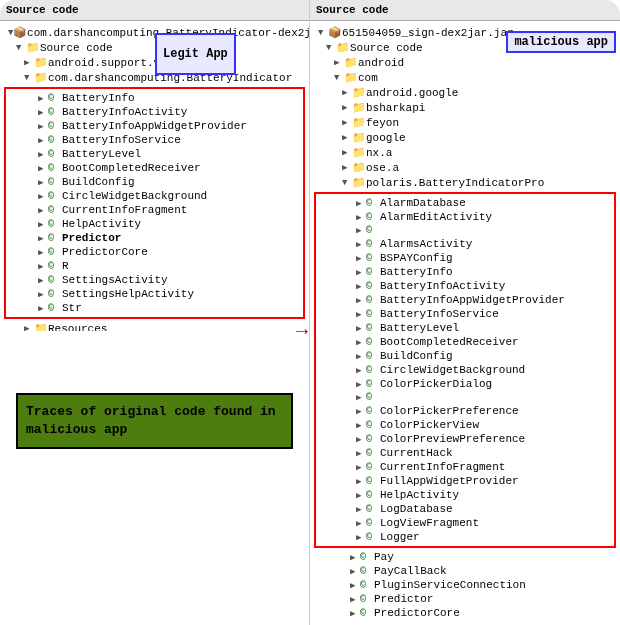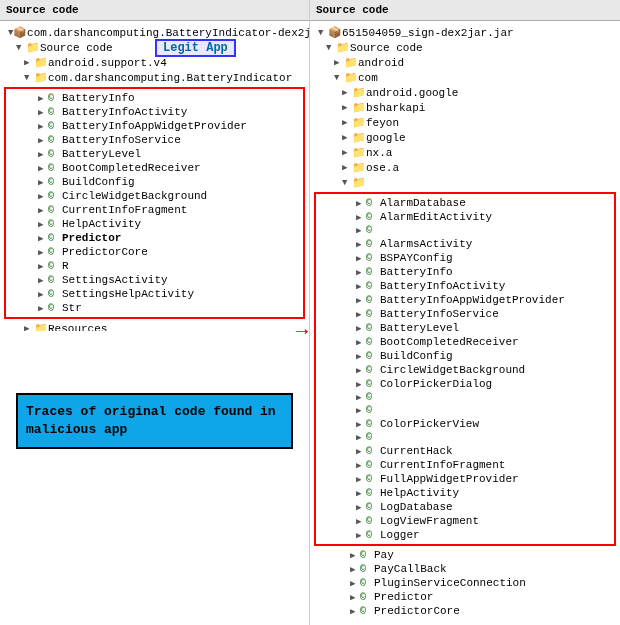--- a/index.html
+++ b/index.html
@@ -11,20 +11,21 @@
       background: #fff;
       overflow: hidden;
       display: flex;
       flex-direction: column;
     }
 
     .main-container {
       display: flex;
       flex: 1;
       overflow: hidden;
+      border-radius: 15px;
     }
 
     
     .left-panel {
       width: 310px;
       border-right: 1px solid #ccc;
       display: flex;
       flex-direction: column;
       overflow: hidden;
     }
@@ -114,25 +115,25 @@
       border: 2px solid red;
       margin: 2px 4px;
       padding: 2px 0;
     }
 
     
     .legit-label {
       position: absolute;
       background: #e8e8ff;
       border: 2px solid #3333ff;
-      padding: 0 6px;
+      padding: 12px 6px;
       font-size: 12px;
       font-weight: bold;
-      color: #0369a1;
-      top: 18px;
+      color: #000000;
+      top: 12px;
       left: 155px;
     }
 
     .malicious-label {
       position: absolute;
       background: #e8e8ff;
       border: 2px solid #3333ff;
       padding: 2px 6px;
       font-size: 12px;
       font-weight: bold;
@@ -152,21 +153,21 @@
     }
 
     
     .traces-box {
       border: 2px solid #000;
       margin: 8px;
       padding: 8px;
       font-size: 13px;
       font-weight: bold;
       color: #000;
-      background: #0ea5e9;
+      background: #4d7c0f;
       line-height: 1.4;
     }
 
     .left-bottom {
       height: 180px;
       display: flex;
       align-items: center;
       justify-content: flex-start;
       padding: 8px;
     }
@@ -316,20 +317,21 @@
         </div>
       </div>
     </div>
   </div>
 
   <div style="position:absolute; left:296px; top:318px; z-index:20; font-size:20px; color:#cc0000; font-weight:bold;">→</div>
 
   <div class="right-panel">
     <div class="panel-header">Source code</div>
     <div class="right-relative" style="position:relative;">
+      <div class="malicious-label">malicious app</div>
       <div class="tree-container" style="height:595px;">
 
         <div class="tree-item indent-1">
           <span class="arrow">▼</span>
           <span class="icon-folder">📦</span>
           <span class="item-label">651504059_sign-dex2jar.jar</span>
         </div>
 
         <div class="tree-item indent-2">
           <span class="arrow">▼</span>
@@ -376,20 +378,21 @@
           </div>
         <div class="tree-item indent-4">
             <span class="arrow">▶</span>
             <span class="icon-folder">📁</span>
             <span class="item-label">ose.a</span>
           </div>
 
         <div class="tree-item indent-4">
           <span class="arrow">▼</span>
           <span class="icon-folder">📁</span>
+          <span class="item-label">polaris.BatteryIndicatorPro</span>
         </div>
 
         <div class="malicious-box">
           <div class="tree-item indent-5">
               <span class="arrow">▶</span>
               <span class="icon-class icon-green">©</span>
               <span class="item-label">AlarmDatabase</span>
             </div>
           <div class="tree-item indent-5">
               <span class="arrow">▶</span>
@@ -455,29 +458,31 @@
               <span class="icon-class icon-green">©</span>
               <span class="item-label">ColorPickerDialog</span>
             </div>
           <div class="tree-item indent-5">
               <span class="arrow">▶</span>
               <span class="icon-class icon-green">©</span>
             </div>
           <div class="tree-item indent-5">
               <span class="arrow">▶</span>
               <span class="icon-class icon-green">©</span>
+              <span class="item-label">ColorPickerPreference</span>
             </div>
           <div class="tree-item indent-5">
               <span class="arrow">▶</span>
               <span class="icon-class icon-green">©</span>
               <span class="item-label">ColorPickerView</span>
             </div>
           <div class="tree-item indent-5">
               <span class="arrow">▶</span>
               <span class="icon-class icon-green">©</span>
+              <span class="item-label">ColorPreviewPreference</span>
             </div>
           <div class="tree-item indent-5">
               <span class="arrow">▶</span>
               <span class="icon-class icon-green">©</span>
               <span class="item-label">CurrentHack</span>
             </div>
           <div class="tree-item indent-5">
               <span class="arrow">▶</span>
               <span class="icon-class icon-green">©</span>
               <span class="item-label">CurrentInfoFragment</span>

